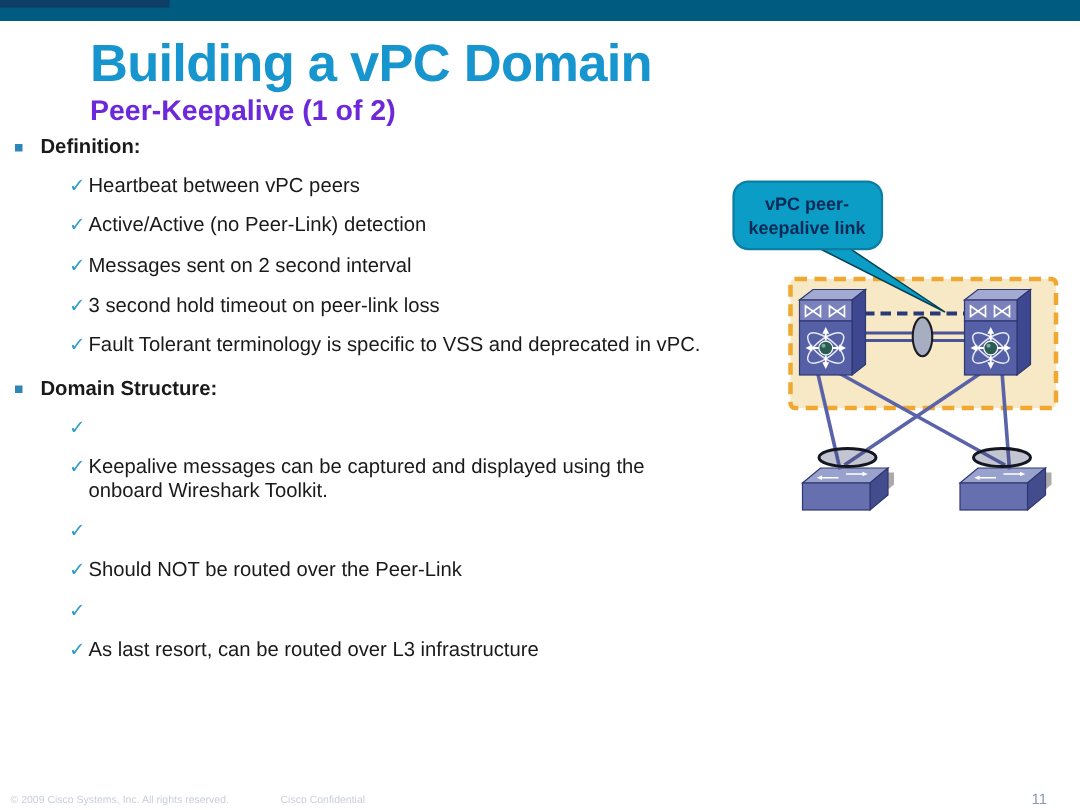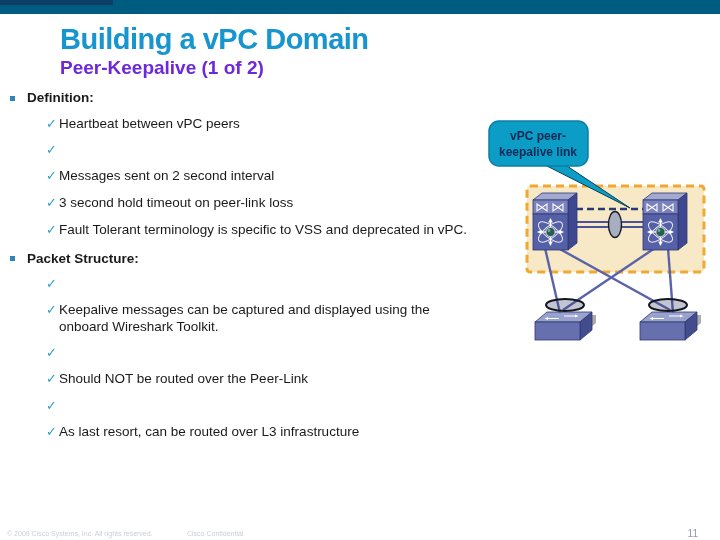--- a/index.html
+++ b/index.html
@@ -5,21 +5,21 @@
   html,body{margin:0;padding:0;}
   body{font-family:"Liberation Sans","DejaVu Sans",sans-serif;background:#888;}
   .slide{position:relative;width:720px;height:540px;background:#ffffff;overflow:hidden;margin:0 auto;}
 
   
   .top-bar{position:absolute;left:0;top:0;width:720px;height:14px;background:#005B80;}
   .top-bar-accent{position:absolute;left:0;top:0;width:113px;height:5px;background:#0E3D66;}
 
   
   .hdr{position:absolute;left:60px;top:24px;}
-  .title{font-size:29px;font-weight:bold;color:#1795CE;letter-spacing:-0.5px;line-height:1.1;margin:0;}
+  .title{font-size:35px;font-weight:bold;color:#1795CE;letter-spacing:-0.5px;line-height:1.1;margin:0;}
   .subtitle{font-size:19px;font-weight:bold;color:#6d28d9;margin:2px 0 0 0;line-height:1.1;}
 
   
   .content{position:absolute;left:0;top:90px;width:515px;color:#1A1A1A;font-size:13.5px;}
   .section-heading{display:flex;align-items:baseline;margin:13px 0 6px 10px;font-weight:bold;}
   .section-heading:first-child{margin-top:0;}
   .sq{width:5px;height:5px;background:#2D86B8;margin-right:12px;flex:0 0 auto;align-self:center;margin-top:1px;}
   .item{margin:10.5px 0 10.5px 46px;display:flex;align-items:flex-start;}
   .check{color:#2E9EC9;font-weight:bold;width:13px;flex:0 0 auto;font-size:13px;line-height:1.2;}
   .item-text{max-width:420px;line-height:1.2;}
@@ -52,37 +52,38 @@
     <div class="section-heading">
       <span class="sq"></span>
       <span>Definition:</span>
     </div>
     <div class="item">
         <span class="check">✓</span>
         <span class="item-text">Heartbeat between vPC peers</span>
       </div>
     <div class="item">
         <span class="check">✓</span>
+        <span class="item-text">Active/Active (no Peer-Link) detection</span>
       </div>
     <div class="item">
         <span class="check">✓</span>
         <span class="item-text">Messages sent on 2 second interval</span>
       </div>
     <div class="item">
         <span class="check">✓</span>
         <span class="item-text">3 second hold timeout on peer-link loss</span>
       </div>
     <div class="item">
         <span class="check">✓</span>
         <span class="item-text">Fault Tolerant terminology is specific to VSS and deprecated in vPC.</span>
       </div>
 
     <div class="section-heading">
       <span class="sq"></span>
-      <span>Packet Structure:</span>
+      <span>Domain Structure:</span>
     </div>
     <div class="item">
         <span class="check">✓</span>
       </div>
     <div class="item">
         <span class="check">✓</span>
         <span class="item-text">Keepalive messages can be captured and displayed using the onboard Wireshark Toolkit.</span>
       </div>
 
     <div class="item">

